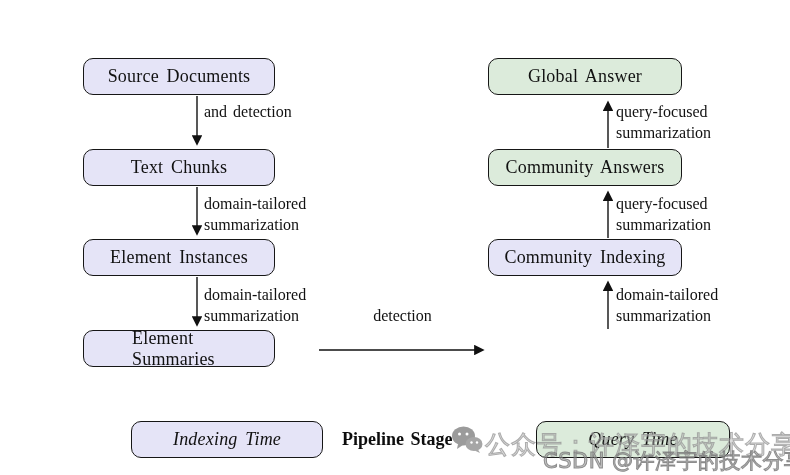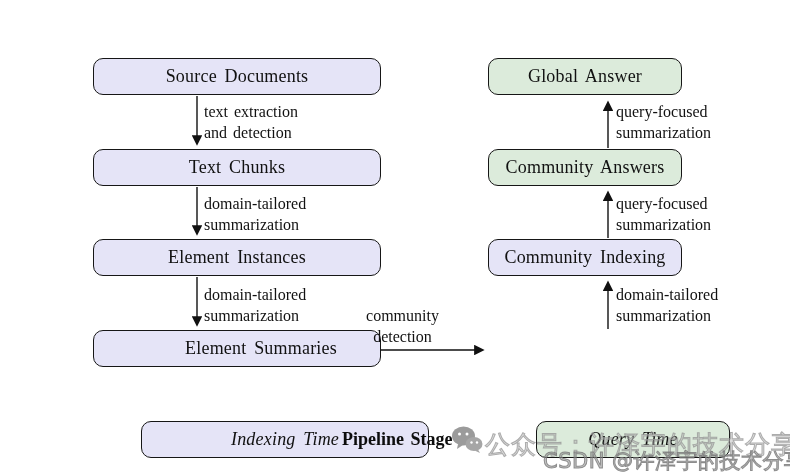--- a/index.html
+++ b/index.html
@@ -7,21 +7,21 @@
     position:relative;width:790px;height:475px;background:#ffffff;
     overflow:hidden;font-family:"Liberation Serif", serif;color:#111111;
   }
   
   .node{
     position:absolute;height:37px;border:1.5px solid #161616;border-radius:10px;
     display:flex;align-items:center;justify-content:center;
     font-size:18px;letter-spacing:.2px;word-spacing:3px;color:#111111;
     box-sizing:border-box;
   }
-  .cl{left:93px;width:288px;}
+  .cl{left:83px;width:192px;}
   .cr{left:488px;width:194px;}
   .ry1{top:58px;} .ry2{top:149px;} .ry3{top:239px;} .ry4{top:330px;padding-left:48px;} .ry5{top:421px;margin-left:48px;}
   .lav{background:#e5e4f7;}
   .grn{background:#dcebdb;}
   .it{font-style:italic;}
   
   svg.arrows{position:absolute;left:0;top:0;width:790px;height:475px;pointer-events:none;}
   
   .elabel{
     position:absolute;font-size:16px;line-height:21px;word-spacing:2px;color:#111111;
@@ -71,34 +71,32 @@
   <div class="node lav cl ry3">Element Instances</div>
   <div class="node lav cl ry4">Element Summaries</div>
   <div class="node lav cl ry5 it">Indexing Time</div>
 
   <div class="node grn cr ry1">Global Answer</div>
   <div class="node grn cr ry2">Community Answers</div>
   <div class="node lav cr ry3">Community Indexing</div>
   <div class="node grn cr ry5 it">Query Time</div>
 
   <div class="elabel" style="left:204px;top:101px">
-    <span>text extraction</span>
     <span>and detection</span>
   </div>
   <div class="elabel" style="left:204px;top:193px">
     <span>domain-tailored</span>
     <span>summarization</span>
   </div>
   <div class="elabel" style="left:204px;top:284px">
     <span>domain-tailored</span>
     <span>summarization</span>
   </div>
 
   <div class="elabel center" style="left:340px;top:305px;width:125px">
-    <span>community</span>
     <span>detection</span>
   </div>
 
   <div class="elabel" style="left:616px;top:284px">
     <span>domain-tailored</span>
     <span>summarization</span>
   </div>
   <div class="elabel" style="left:616px;top:193px">
     <span>query-focused</span>
     <span>summarization</span>

